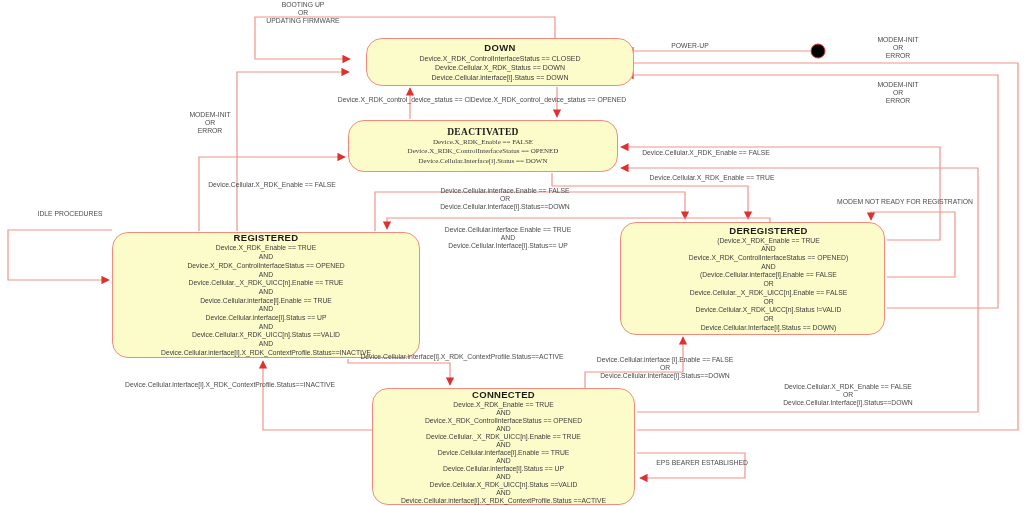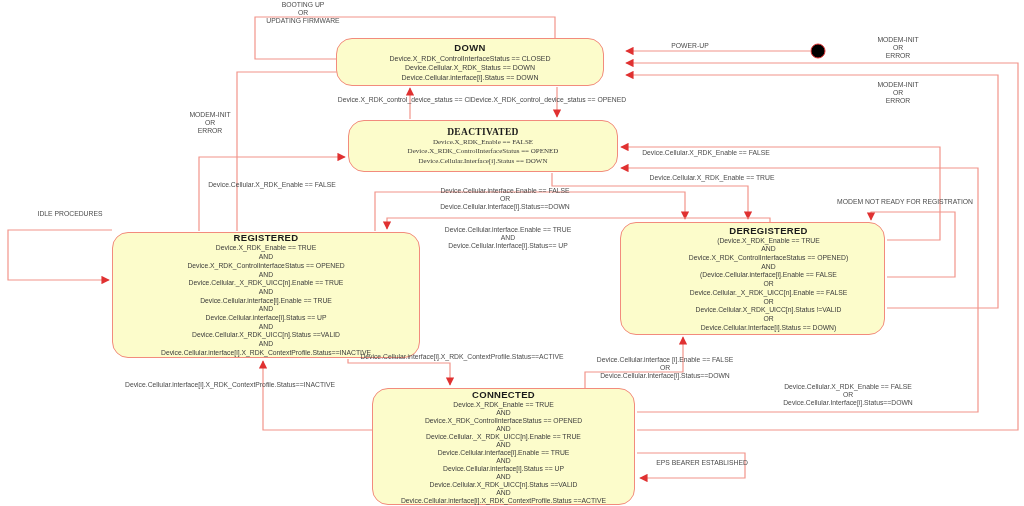--- a/index.html
+++ b/index.html
@@ -49,21 +49,21 @@
     <polyline points="112,230 8,230 8,280 109,280" marker-end="url(#ah)"></polyline>
     <polyline points="348,359 348,363 450,363 450,385" marker-end="url(#ah)"></polyline>
     <polyline points="372,430 263,430 263,361" marker-end="url(#ah)"></polyline>
     <polyline points="585,389 585,372 683,372 683,337" marker-end="url(#ah)"></polyline>
     <polyline points="637,453 745,453 745,478 640,478" marker-end="url(#ah)"></polyline>
     <polyline points="887,277 955,277 955,212 871,212 871,220" marker-end="url(#ah)"></polyline>
   </g>
   <circle cx="818" cy="51" r="7" fill="#000000" stroke="#e03131" stroke-width="1"></circle>
 </svg>
 
-<div class="state roomy" style="left:336px;top:38px;width:268px;height:48px;">
+<div class="state roomy" style="left:366px;top:38px;width:268px;height:48px;">
   <div class="title">DOWN</div>
   <div class="ln">Device.X_RDK_ControlInterfaceStatus == CLOSED</div>
   <div class="ln">Device.Cellular.X_RDK_Status == DOWN</div>
   <div class="ln">Device.Cellular.interface[i].Status == DOWN</div>
 </div>
 
 <div class="state roomy" style="left:348px;top:120px;width:270px;height:52px;font-family:Liberation Serif, serif;">
   <div class="title">DEACTIVATED</div>
   <div class="ln">Device.X_RDK_Enable == FALSE</div>
   <div class="ln">Device.X_RDK_ControlInterfaceStatus == OPENED</div>

